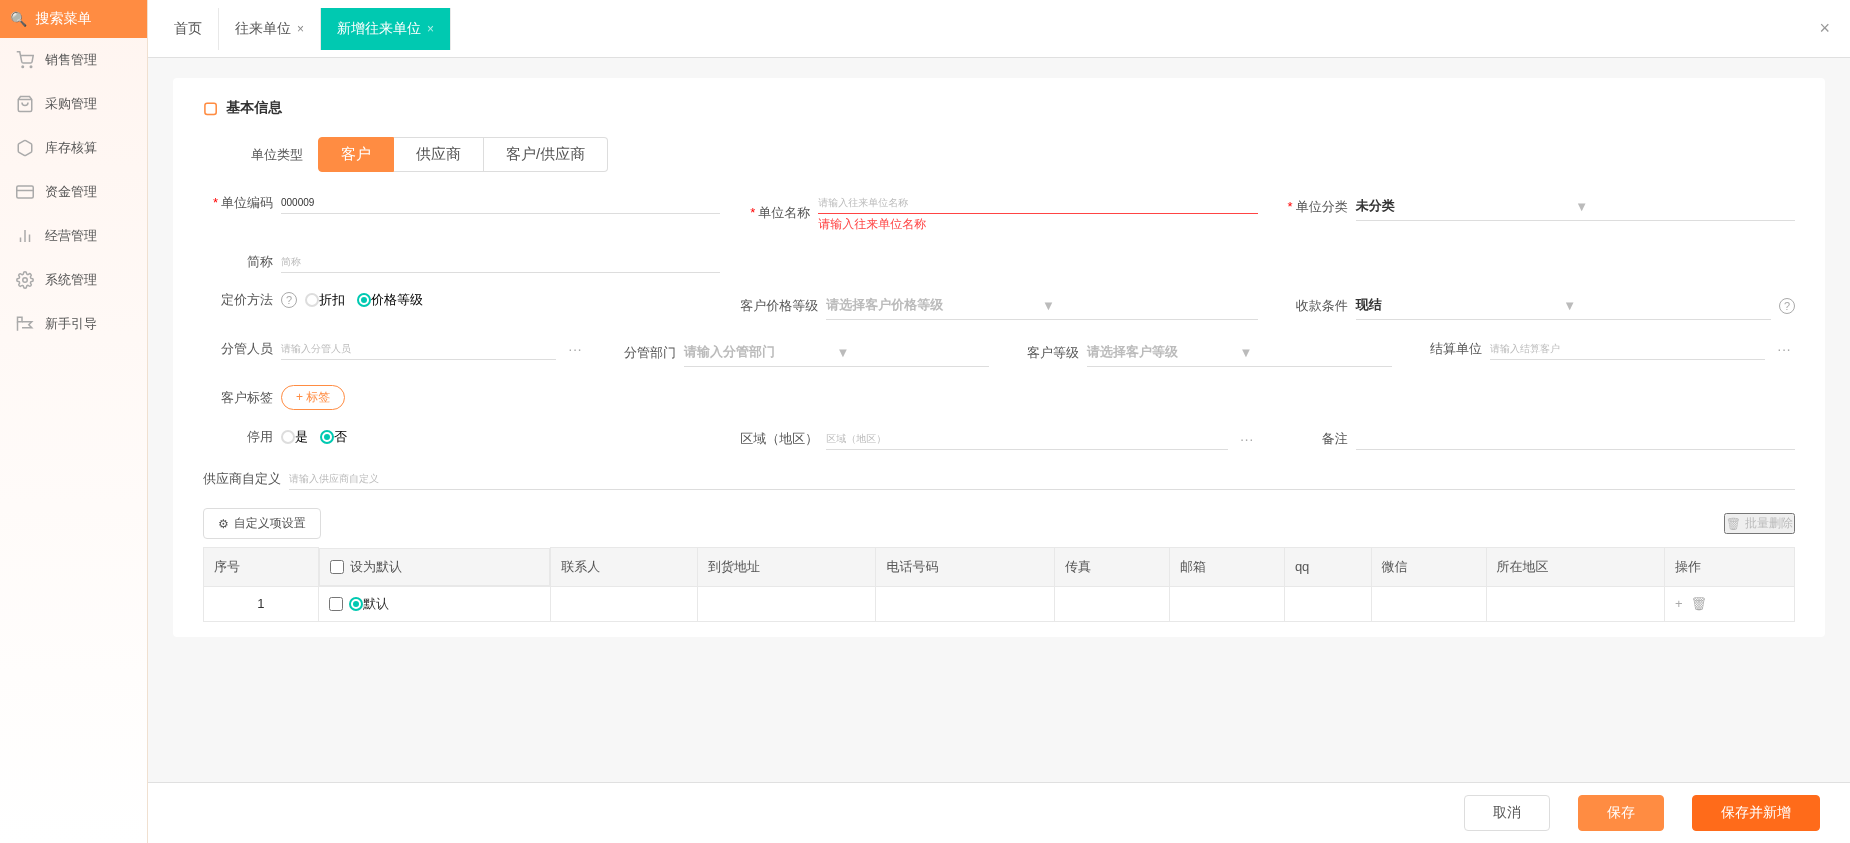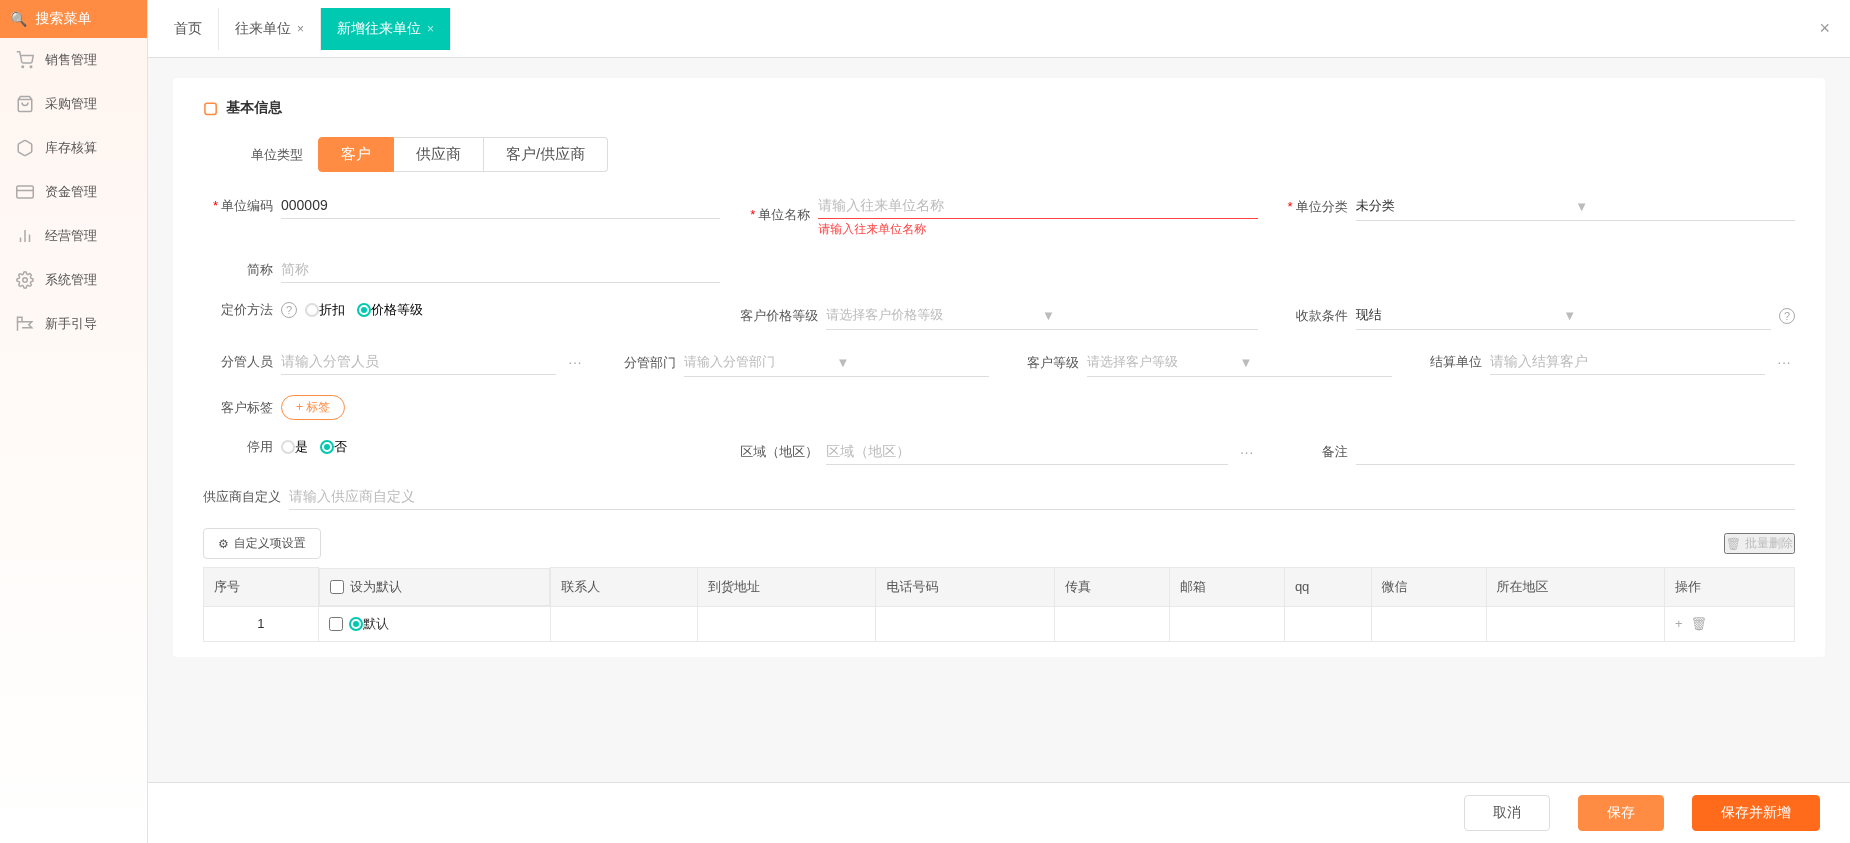--- a/index.html
+++ b/index.html
@@ -162,21 +162,21 @@
     .field-label.required::before {
       content: '*';
       color: red;
       margin-right: 3px;
     }
     .field-input {
       flex: 1;
       border: none;
       border-bottom: 1px solid #ddd;
       padding: 5px 0;
-      font-size: 14px;
+      font-size: 10px;
       outline: none;
       color: #333;
       background: transparent;
       min-width: 0;
     }
     .field-input.error {
       border-bottom-color: #f44;
     }
     .field-input::placeholder { color: #bbb; }
     .error-text {
@@ -195,20 +195,21 @@
       border-bottom: 1px solid #ddd;
       padding: 5px 0;
       cursor: pointer;
       flex: 1;
       min-width: 0;
     }
     .select-field span {
       flex: 1;
       color: #bbb;
       font-size: 13px;
+      font-weight: bold;
     }
     .select-field span.value { color: #333; }
     .select-arrow { color: #aaa; font-size: 11px; }
     .more-btn {
       color: #aaa;
       cursor: pointer;
       padding: 0 4px;
       font-size: 14px;
     }
 

